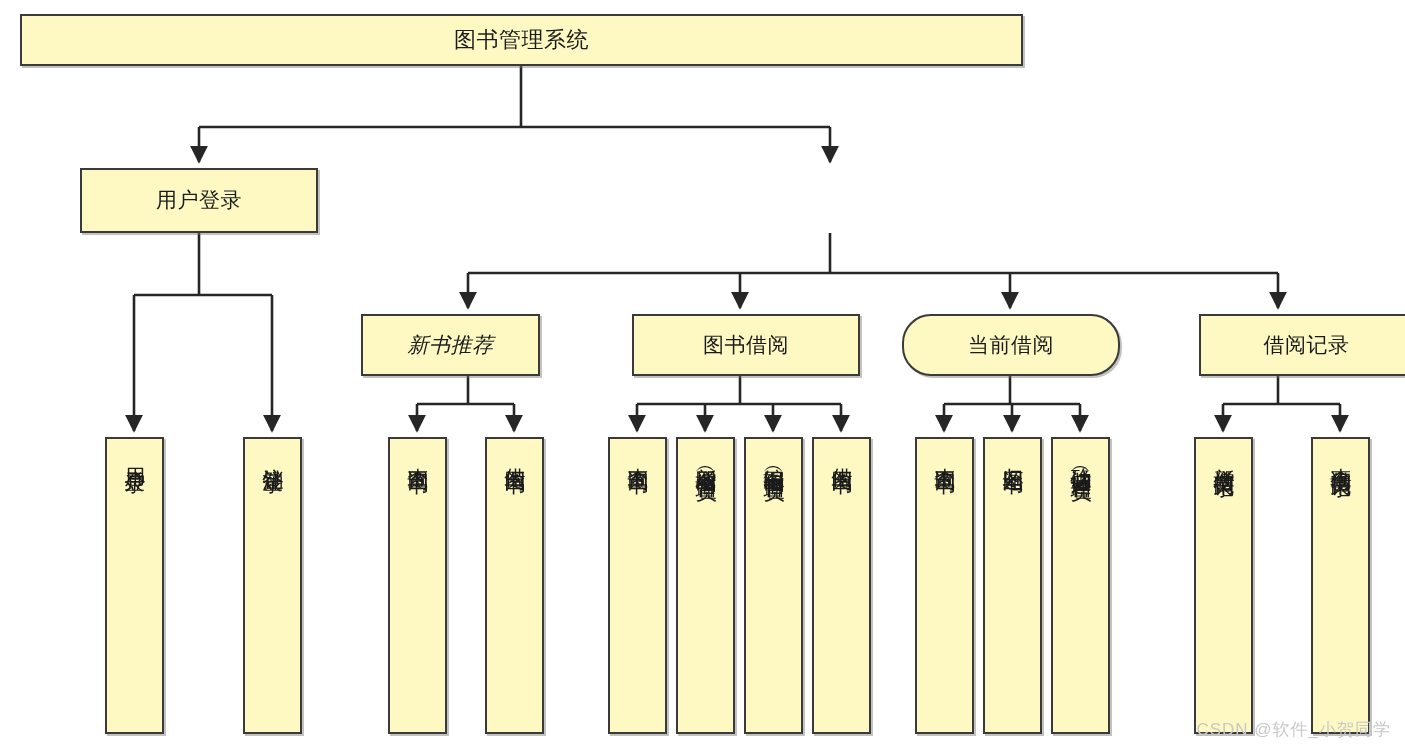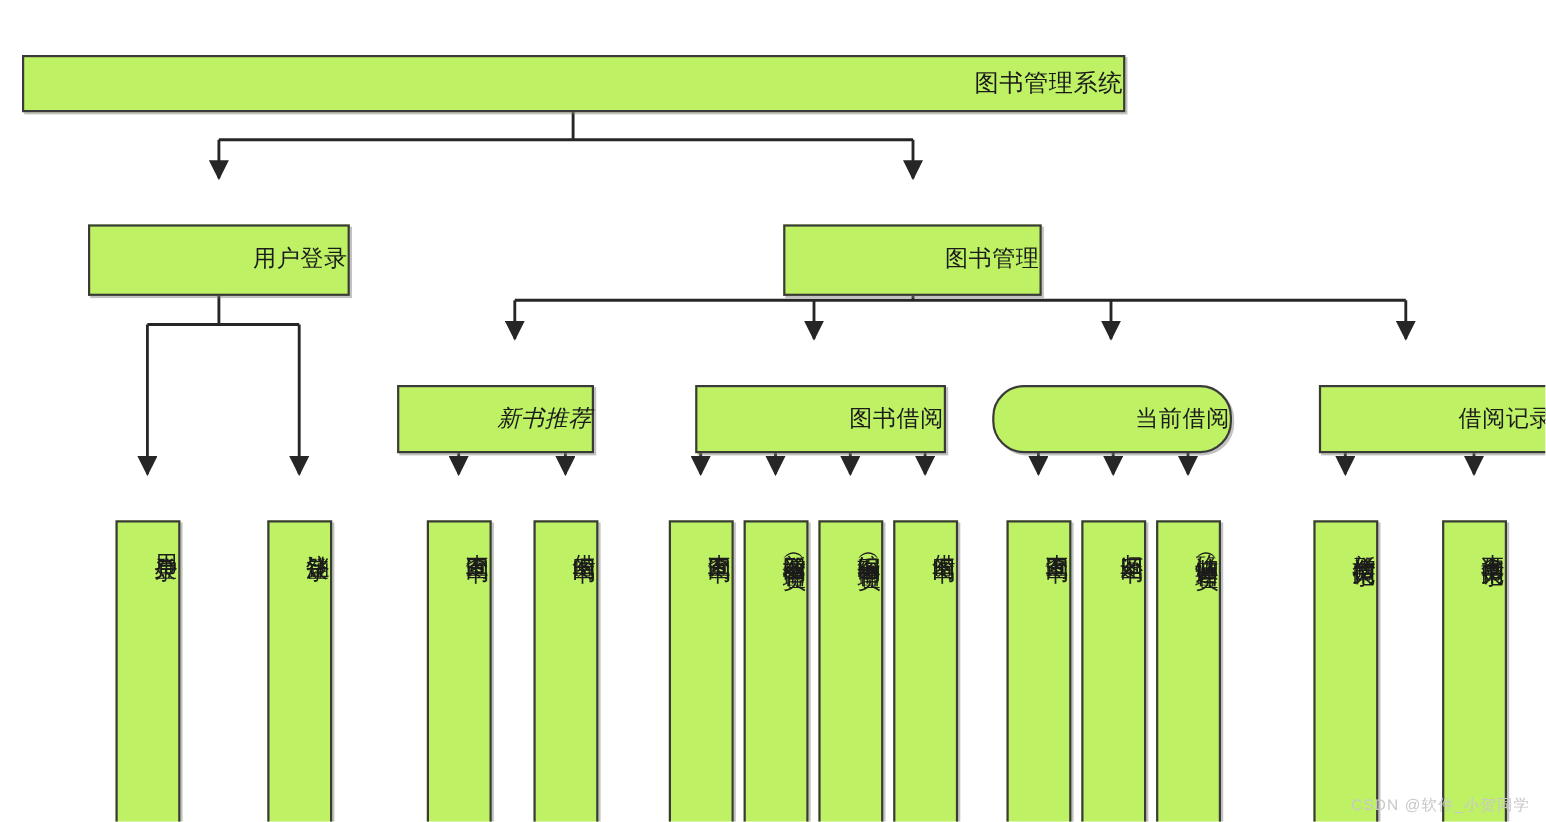--- a/index.html
+++ b/index.html
@@ -21,28 +21,27 @@
     position: absolute;
     left: 0;
     top: 0;
     width: 1405px;
     height: 747px;
     pointer-events: none;
   }
   .node {
     position: absolute;
     box-sizing: border-box;
-    background: #bef264;
+    background: #fef9c3;
     border: 2px solid #3a3a3a;
     box-shadow: 2px 2px 0 0 rgba(120,120,120,0.45);
     display: flex;
     align-items: center;
-    justify-content: flex-end;
+    justify-content: center;
     color: #1b1b1b;
-    margin-top: 36px;
   }
   .node .lbl {
     display: block;
     text-align: center;
     line-height: 1.18;
     letter-spacing: 0.5px;
   }
   .node.horiz .lbl {
     font-size: 21px;
   }
@@ -55,21 +54,21 @@
     text-orientation: upright;
     font-size: 21px;
     letter-spacing: 2px;
     white-space: nowrap;
   }
   .node.root .lbl { font-size: 22px; }
   .watermark {
     position: absolute;
     right: 14px;
     bottom: 6px;
-    font-size: 14px;
+    font-size: 17px;
     color: #c8c8c8;
     letter-spacing: 1px;
     white-space: nowrap;
     user-select: none;
   }
 </style>
 </head>
 <body>
 
 <div id="canvas">
@@ -124,23 +123,20 @@
     </g>
   </svg>
 
   <div class="node horiz root" style="left:20px; top:14px; width:1003px; height:52px;">
     <span class="lbl">图书管理系统</span>
   </div>
 
   <div class="node horiz" style="left:80px; top:168px; width:238px; height:65px;">
     <span class="lbl">用户登录</span>
   </div>
-  <div class="node horiz" style="left:712px; top:168px; width:235px; height:65px;">
-    <span class="lbl">图书管理</span>
-  </div>
 
   <div class="node horiz" style="left:361px; top:314px; width:179px; height:62px;font-style:italic;">
     <span class="lbl">新书推荐</span>
   </div>
   <div class="node horiz" style="left:632px; top:314px; width:228px; height:62px;">
     <span class="lbl">图书借阅</span>
   </div>
   <div class="node horiz" style="left:902px; top:314px; width:218px; height:62px;border-radius:29px;">
     <span class="lbl">当前借阅</span>
   </div>

